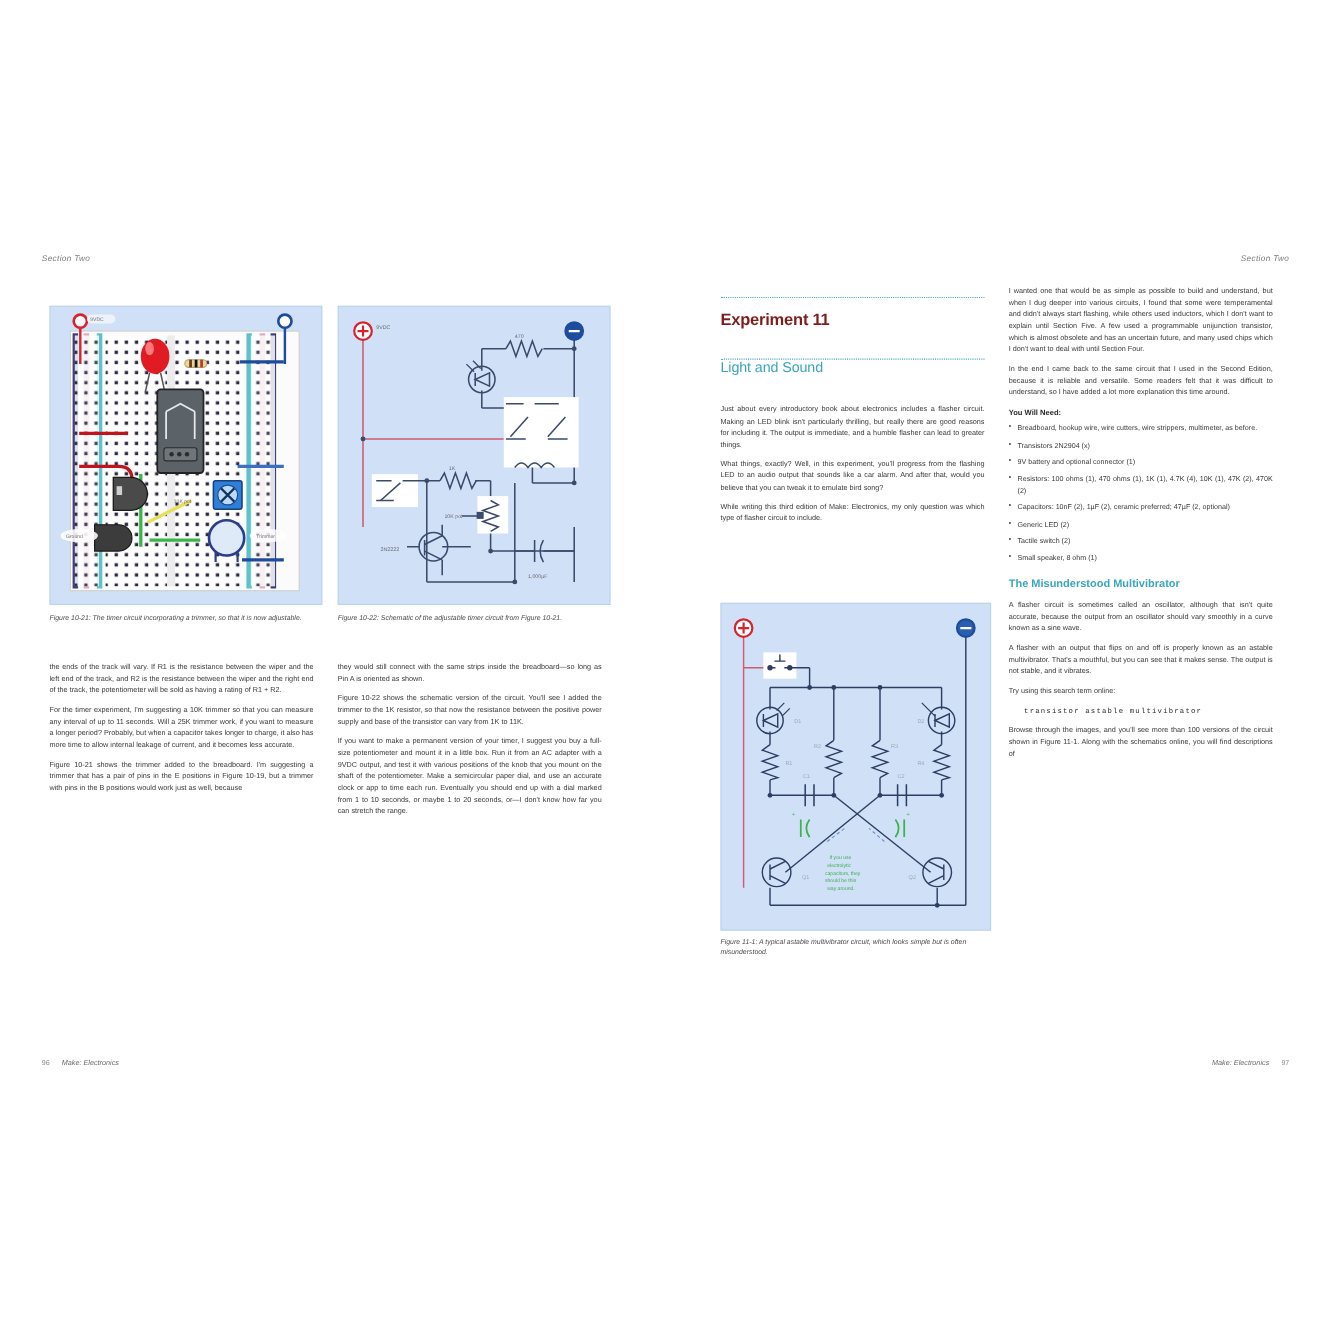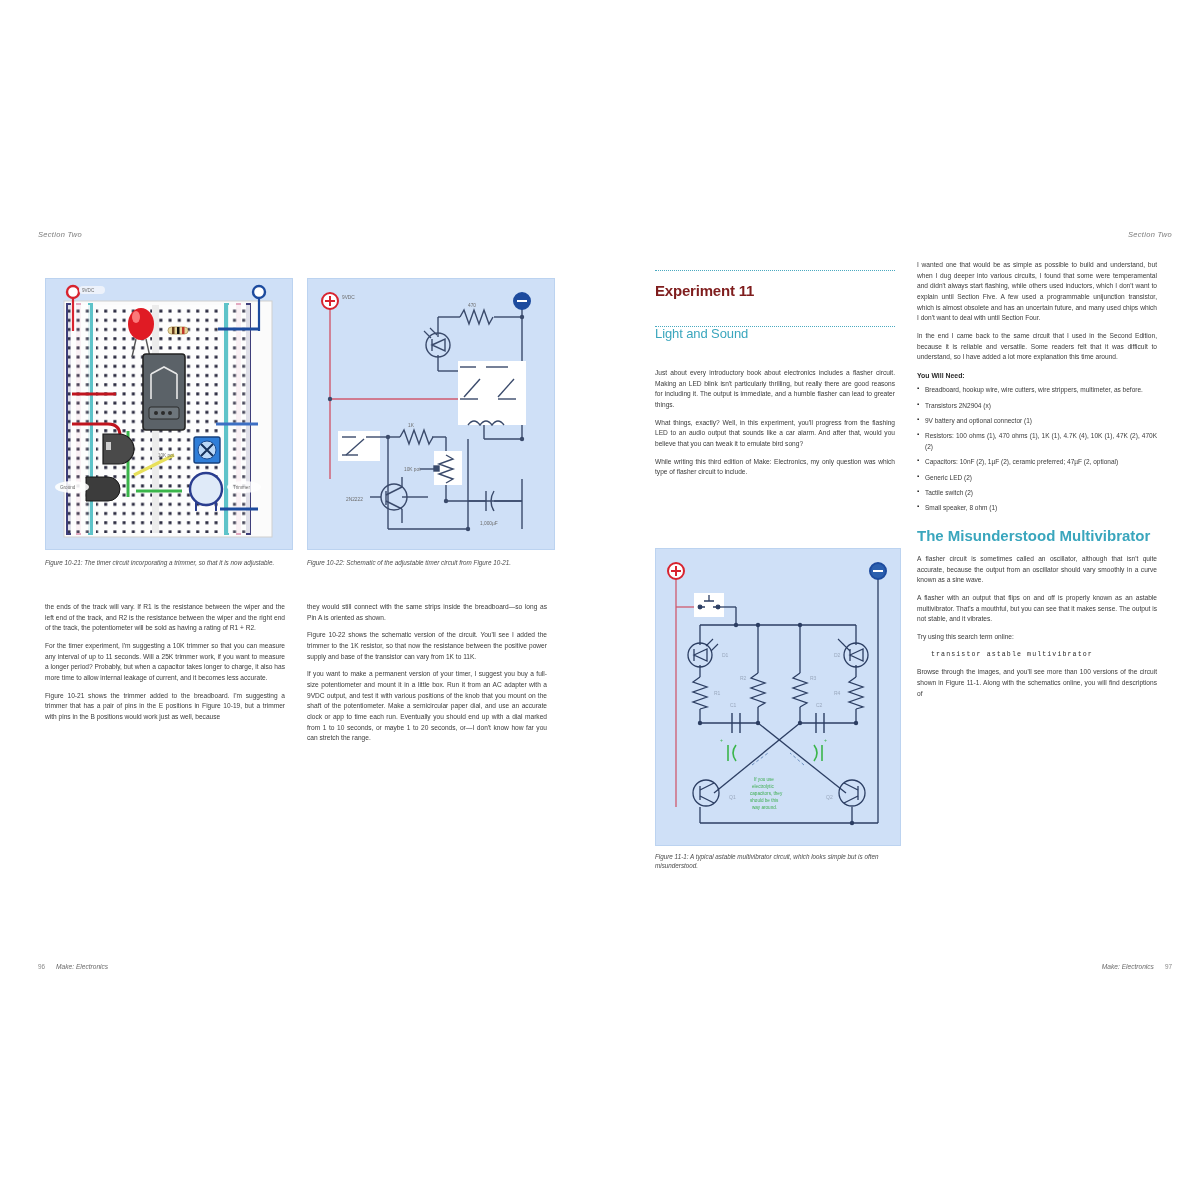--- a/index.html
+++ b/index.html
@@ -17,21 +17,21 @@
 
   .caption{position:absolute;font-size:6.3px;font-style:italic;line-height:1.5;color:#4b4b4b;}
 
   .col{position:absolute;font-size:6.6px;line-height:1.62;color:#3b3b3b;text-align:justify;}
   .col p{margin:0 0 7px 0;}
 
   .exp-rule{position:absolute;border-top:1.6px dotted #4aa9c0;}
   .exp-title{position:absolute;font-size:15px;font-weight:bold;letter-spacing:-.2px;color:#7f1d1d;}
   .exp-sub{position:absolute;font-size:13px;color:#3aa6bd;letter-spacing:-.1px;}
 
-  .h2{font-size:15px;color:#3aa6bd;font-weight:bold;margin:10px 0 6px 0;}
+  .h2{font-size:10px;color:#3aa6bd;font-weight:bold;margin:10px 0 6px 0;}
   .h3{font-size:6.9px;font-weight:bold;color:#2a2a2a;margin:4px 0 4px 0;}
   ul.need{margin:0;padding:0;list-style:none;}
   ul.need li{position:relative;padding-left:8px;margin-bottom:5px;font-size:6.5px;line-height:1.6;}
   ul.need li:before{content:"\25AA";position:absolute;left:0;top:-1px;font-size:6px;color:#1a1a1a;}
   .code{font-family:"Liberation Mono",monospace;font-size:6.6px;letter-spacing:1.1px;margin:6px 0 7px 14px;color:#2a2a2a;}
 
   .footer{position:absolute;bottom:-10px;font-size:6.6px;color:#6b6b6b;font-style:italic;}
   .pnum{font-style:normal;color:#8a8a8a;font-size:6.4px;}
 
   svg{display:block;}

